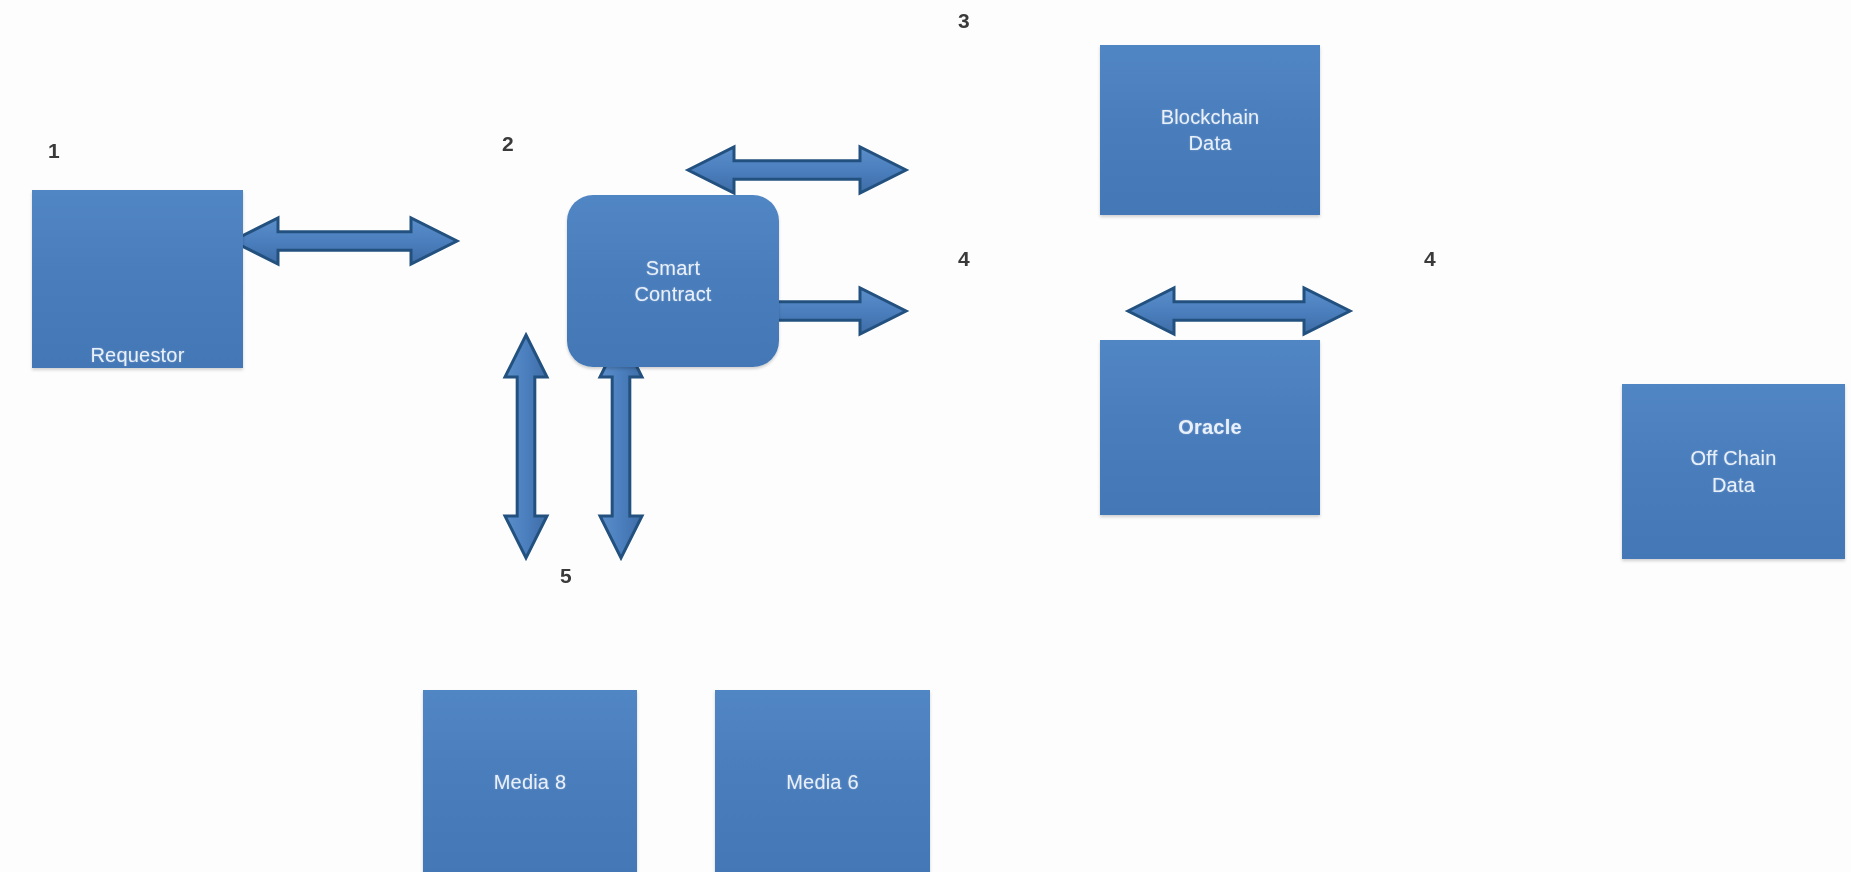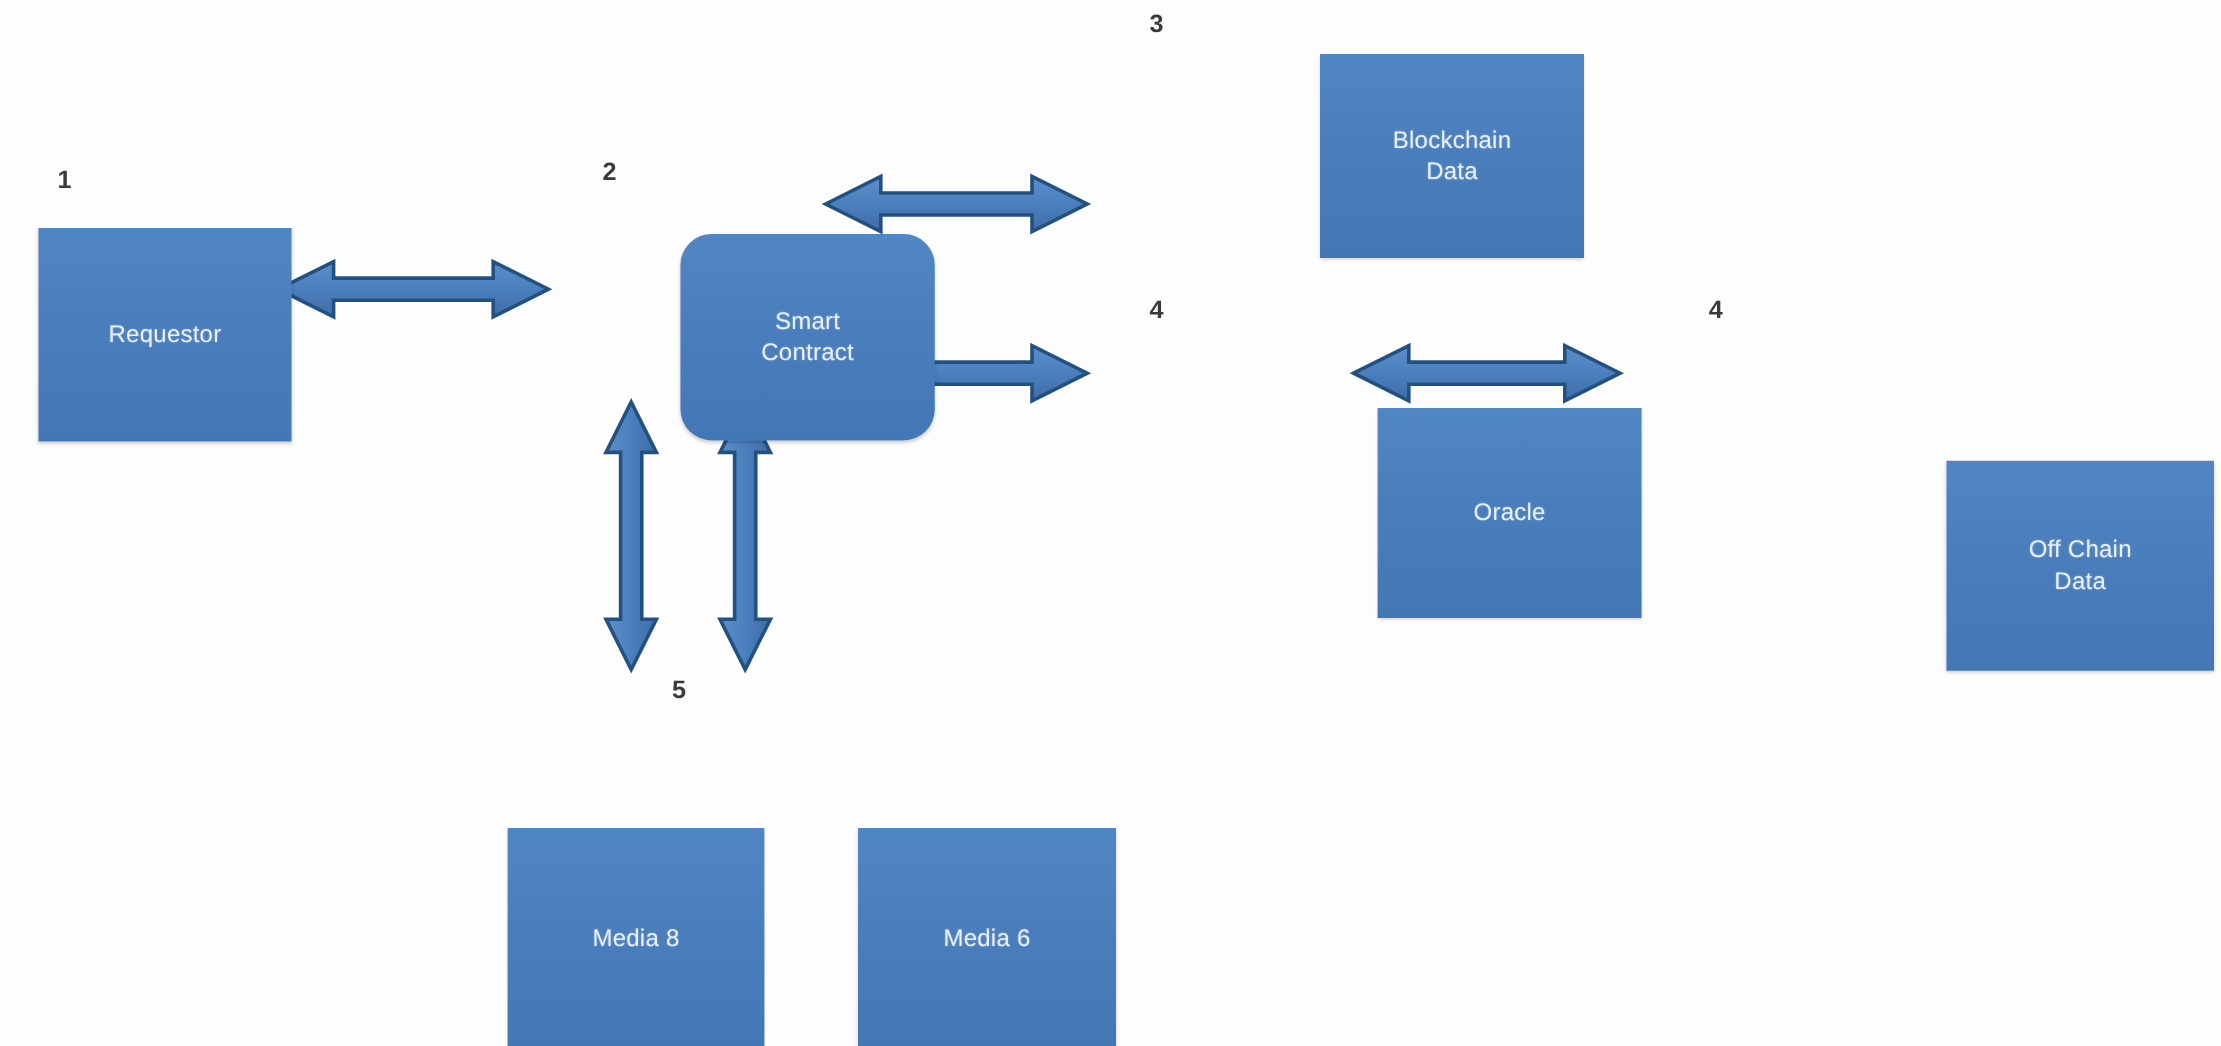--- a/index.html
+++ b/index.html
@@ -129,41 +129,41 @@
     <defs>
           <linearGradient id="gsmart-contract-media-2" x1="0" y1="0" x2="1" y2="0">
       <stop offset="0%" stop-color="#5b8fcb"></stop>
             <stop offset="55%" stop-color="#4a7dbc"></stop>
       <stop offset="100%" stop-color="#3f6da6"></stop>
           </linearGradient>
         </defs>
     <polygon points="21,0 42,42 29.82,42 29.82,181 42,181 21,223 0,181 12.18,181 12.18,42 0,42" fill="url(#gsmart-contract-media-2)" stroke="#23517f" stroke-width="3" stroke-linejoin="miter"></polygon>
   </svg>
     </div>
-    <div class="node blurwrap" style="left: 32px; top: 190px; width: 211px; height: 178px; border-color: rgb(31, 63, 100); color: rgb(232, 240, 250);">
+    <div class="node blurwrap" style="left: 32px; top: 190px; width: 211px; height: 178px; border-color: rgb(31, 63, 100); color: rgb(232, 240, 250); align-items: flex-end;">
       <div class="label-text">
         <div>Requestor</div>
       </div>
     </div>
     <div class="num blurwrap" style="left: 48px; top: 140px; color: rgb(58, 58, 58);">1</div>
     <div class="node blurwrap" style="left: 567px; top: 195px; width: 212px; height: 172px; border-color: rgb(31, 63, 100); color: rgb(232, 240, 250); border-radius: 26px;">
       <div class="label-text">
         <div>Smart</div>
         <div>Contract</div>
       </div>
     </div>
     <div class="num blurwrap" style="left: 502px; top: 133px; color: rgb(58, 58, 58);">2</div>
     <div class="node blurwrap" style="left: 1100px; top: 45px; width: 220px; height: 170px; border-color: rgb(31, 63, 100); color: rgb(232, 240, 250);">
       <div class="label-text">
         <div>Blockchain</div>
         <div>Data</div>
       </div>
     </div>
     <div class="num blurwrap" style="left: 958px; top: 10px; color: rgb(58, 58, 58);">3</div>
-    <div class="node blurwrap" style="left: 1148px; top: 340px; width: 220px; height: 175px; border-color: rgb(31, 63, 100); color: rgb(232, 240, 250);">
+    <div class="node blurwrap" style="left: 1100px; top: 340px; width: 220px; height: 175px; border-color: rgb(31, 63, 100); color: rgb(232, 240, 250); font-weight: bold;">
       <div class="label-text">
         <div>Oracle</div>
       </div>
     </div>
     <div class="num blurwrap" style="left: 958px; top: 248px; color: rgb(58, 58, 58);">4</div>
     <div class="node blurwrap" style="left: 1622px; top: 340px; width: 223px; height: 175px; border-color: rgb(31, 63, 100); color: rgb(232, 240, 250); margin-top: 44px;">
       <div class="label-text">
         <div>Off Chain</div>
         <div>Data</div>
       </div>

